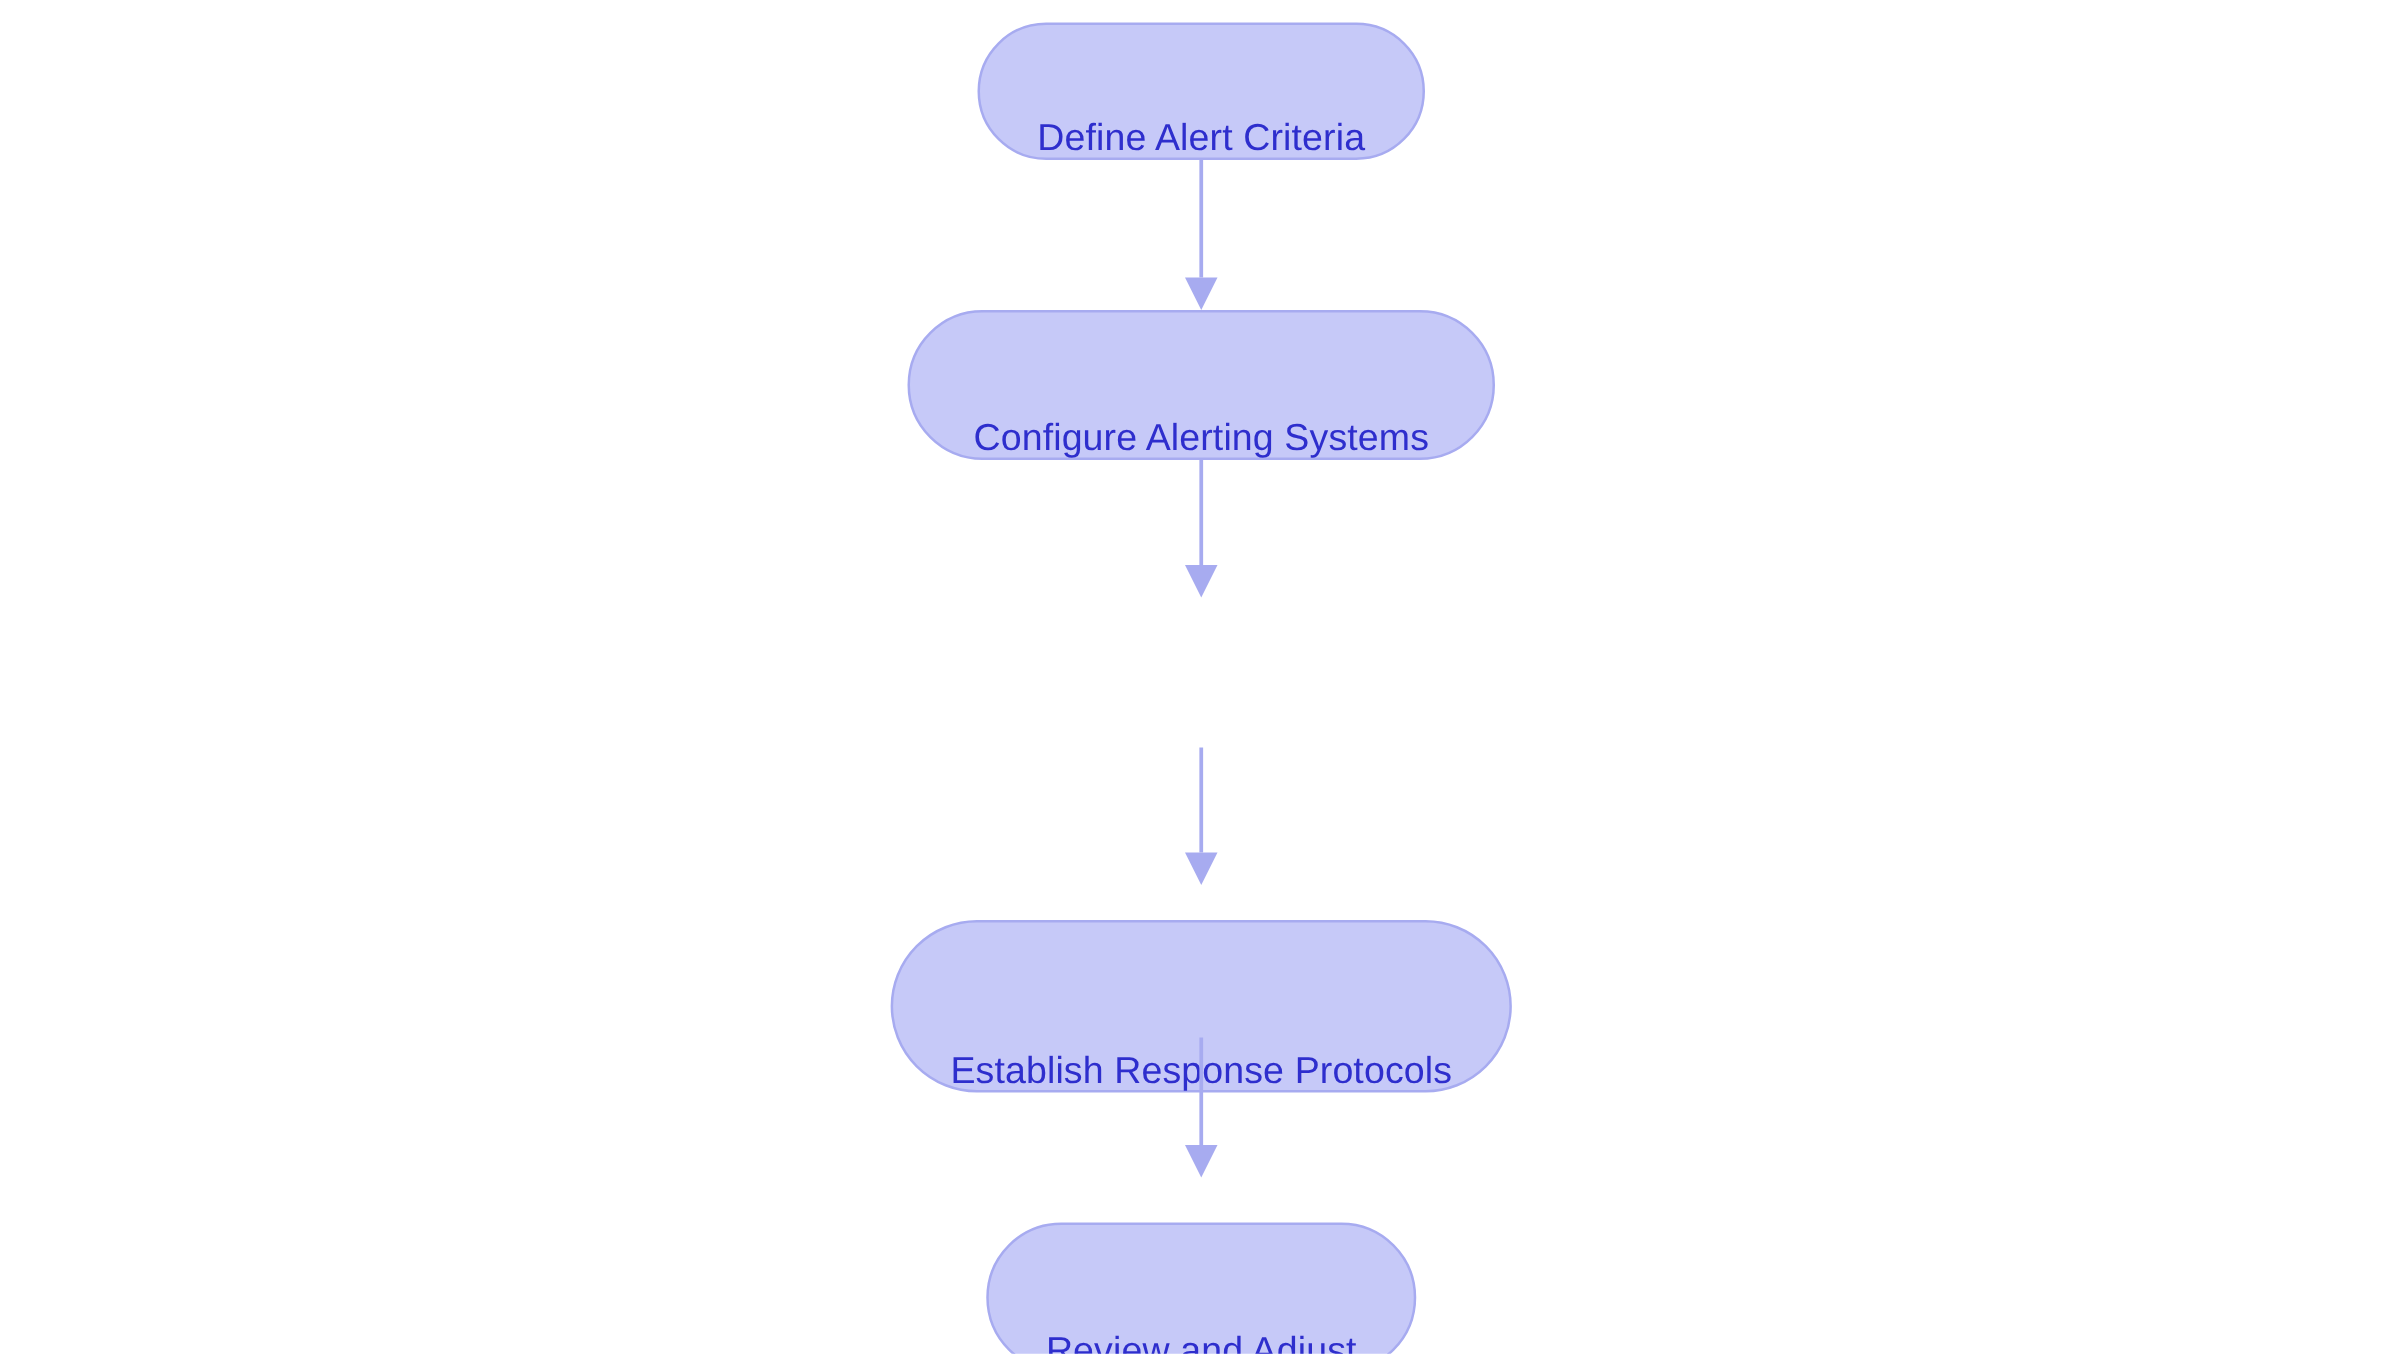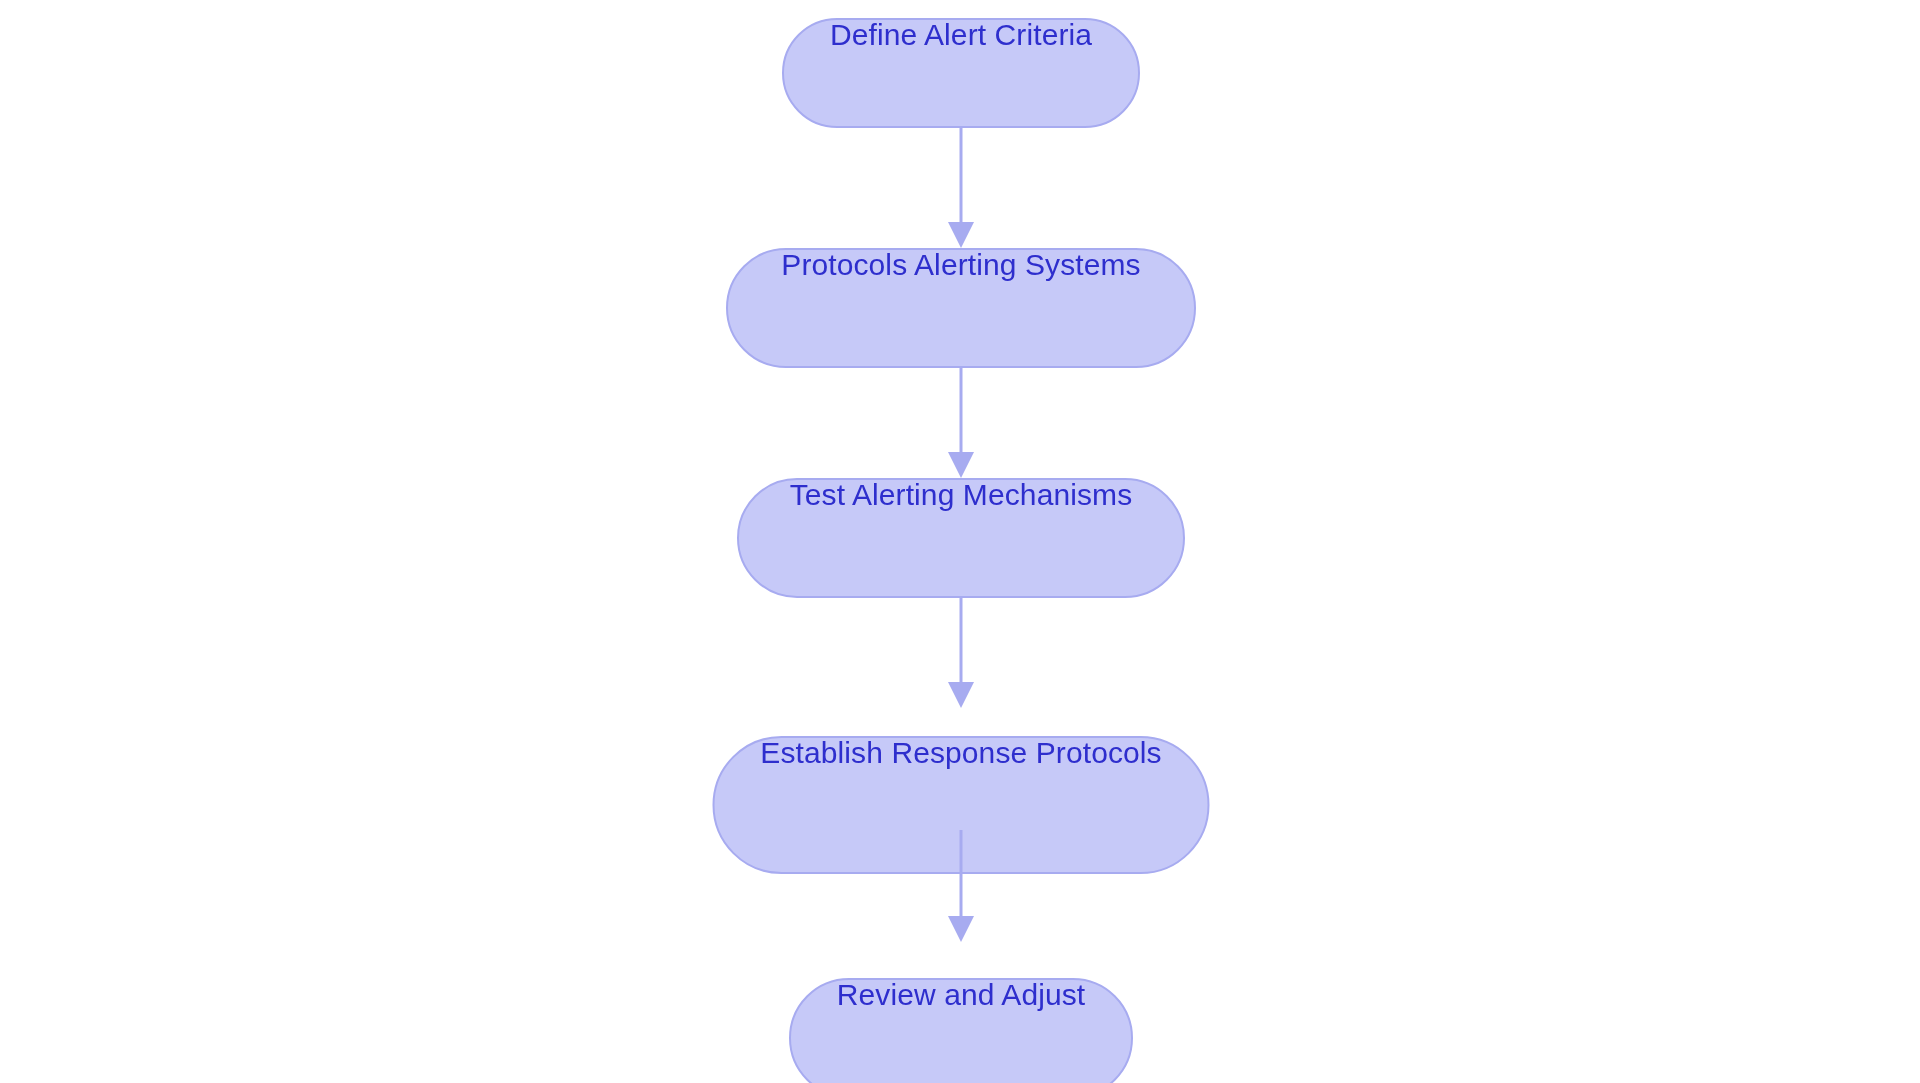--- a/index.html
+++ b/index.html
@@ -18,21 +18,21 @@
     position: relative;
     width: 1920px;
     height: 1083px;
     background: #ffffff;
   }
 
   .flow-node {
     position: absolute;
     box-sizing: border-box;
     display: flex;
-    align-items: flex-start;
+    align-items: flex-end;
     justify-content: center;
     background: #c6c9f8;
     border: 2px solid #a7abf0;
     border-radius: 999px;
     transform: translateX(-50%);
   }
 
   .flow-node-label {
     color: #2e2ecd;
     font-family: "Liberation Sans", sans-serif;
@@ -79,31 +79,28 @@
   <div class="flow-node" style="left:961px; top:18px; width:358px; height:110px;">
     <span class="flow-node-label">Define Alert Criteria</span>
   </div>
 
   <div class="flow-edge" style="left:961px; top:128px; width:26px; height:120px;">
     <div class="flow-edge-line" style="height:94px;"></div>
     <div class="flow-edge-arrow"></div>
   </div>
 
   <div class="flow-node" style="left:961px; top:248px; width:470px; height:120px;">
-    <span class="flow-node-label">Protocols Alerting Systems</span>
+    <span class="flow-node-label">Configure Alerting Systems</span>
   </div>
 
   <div class="flow-edge" style="left:961px; top:368px; width:26px; height:110px;">
     <div class="flow-edge-line" style="height:84px;"></div>
     <div class="flow-edge-arrow"></div>
   </div>
 
-  <div class="flow-node" style="left:961px; top:478px; width:448px; height:120px;">
-    <span class="flow-node-label">Test Alerting Mechanisms</span>
-  </div>
 
   <div class="flow-edge" style="left:961px; top:598px; width:26px; height:110px;">
     <div class="flow-edge-line" style="height:84px;"></div>
     <div class="flow-edge-arrow"></div>
   </div>
 
   <div class="flow-node" style="left:961px; top:736px; width:497px; height:138px;">
     <span class="flow-node-label">Establish Response Protocols</span>
   </div>
 

